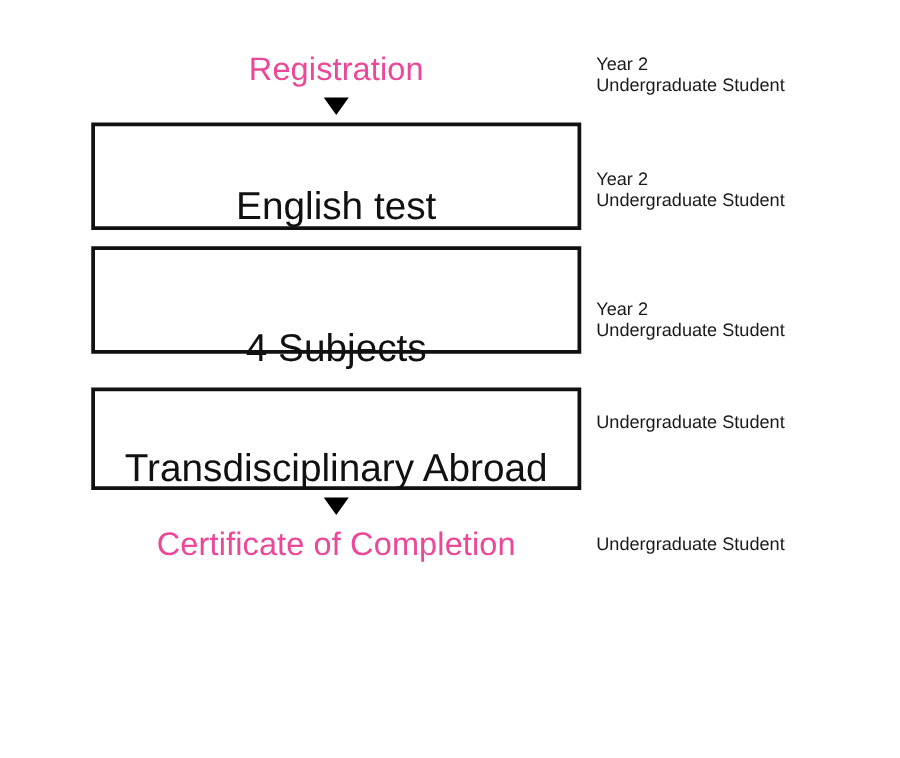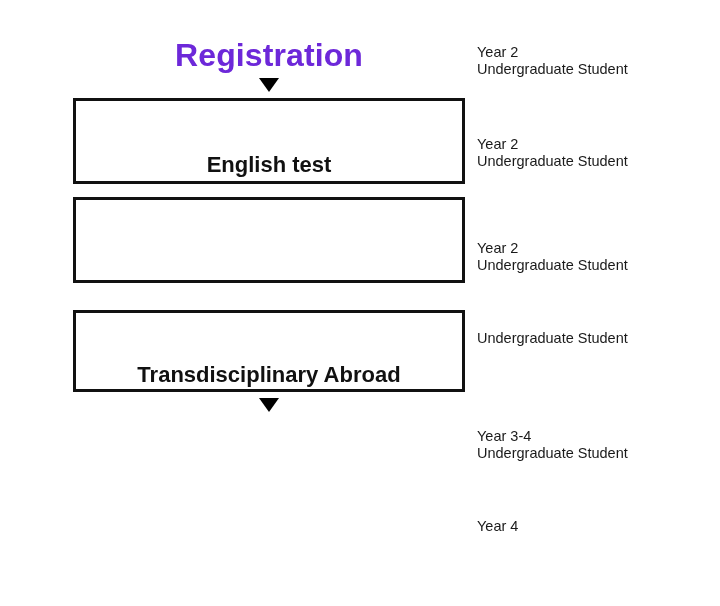--- a/index.html
+++ b/index.html
@@ -25,24 +25,24 @@
   
   .flow-column {
     position: absolute;
     left: 73px;
     top: 40px;
     width: 392px;
   }
 
   .plain-step {
     text-align: center;
-    font-size: 32px;
-    font-weight: 700;
+    font-size: 26px;
+    font-weight: 400;
     line-height: 30px;
-    color: #6d28d9;
+    color: #ec4899;
     letter-spacing: 0.1px;
   }
 
   .arrow-wrap {
     display: flex;
     justify-content: center;
     align-items: center;
   }
 
   .arrow-down {
@@ -57,22 +57,22 @@
     box-sizing: border-box;
     border: 3px solid #111111;
     background: #ffffff;
     display: flex;
     align-items: center;
     justify-content: center;
     text-align: center;
   }
 
   .step-box .step-label {
-    font-size: 22px;
-    font-weight: 700;
+    font-size: 31px;
+    font-weight: 400;
     line-height: 30px;
     color: #111111;
     padding: 0 10px;
     margin-top: 48px;
   }
 
   .box-h-tall { height: 86px; }
   .box-h-std  { height: 82px; }
 
   .gap-6  { height: 6px; }
@@ -122,40 +122,42 @@
 
     <div class="step-box box-h-tall">
       <div class="step-label">English test</div>
     </div>
 
     <div class="gap-13"></div>
 
     <div class="step-box box-h-tall">
       <div class="step-label">
         <br>
+        <span>4 Subjects</span>
       </div>
     </div>
 
     <div class="gap-13"></div>
 
 
     <div class="gap-14"></div>
 
     <div class="step-box box-h-std">
       <div class="step-label">Transdisciplinary Abroad</div>
     </div>
 
     <div class="gap-6"></div>
 
     <div class="arrow-wrap">
       <div class="arrow-down"></div>
     </div>
 
     <div class="gap-8"></div>
 
+    <div class="plain-step">Certificate of Completion</div>
 
   </div>
 
   <div class="annotations">
 
     <div class="annotation" style="top: 44px;">
       <span class="ann-line">Year 2</span>
       <span class="ann-line">Undergraduate Student</span>
     </div>
 
@@ -167,23 +169,21 @@
     <div class="annotation" style="top: 240px;">
       <span class="ann-line">Year 2</span>
       <span class="ann-line">Undergraduate Student</span>
     </div>
 
     <div class="annotation" style="top: 330px;">
       <span class="ann-line">Undergraduate Student</span>
     </div>
 
     <div class="annotation" style="top: 428px;">
-      <span class="ann-line">Year 3-4</span>
       <span class="ann-line">Undergraduate Student</span>
     </div>
 
     <div class="annotation" style="top: 518px;">
-      <span class="ann-line">Year 4</span>
     </div>
 
   </div>
 
 </div>
 
 </body></html>

